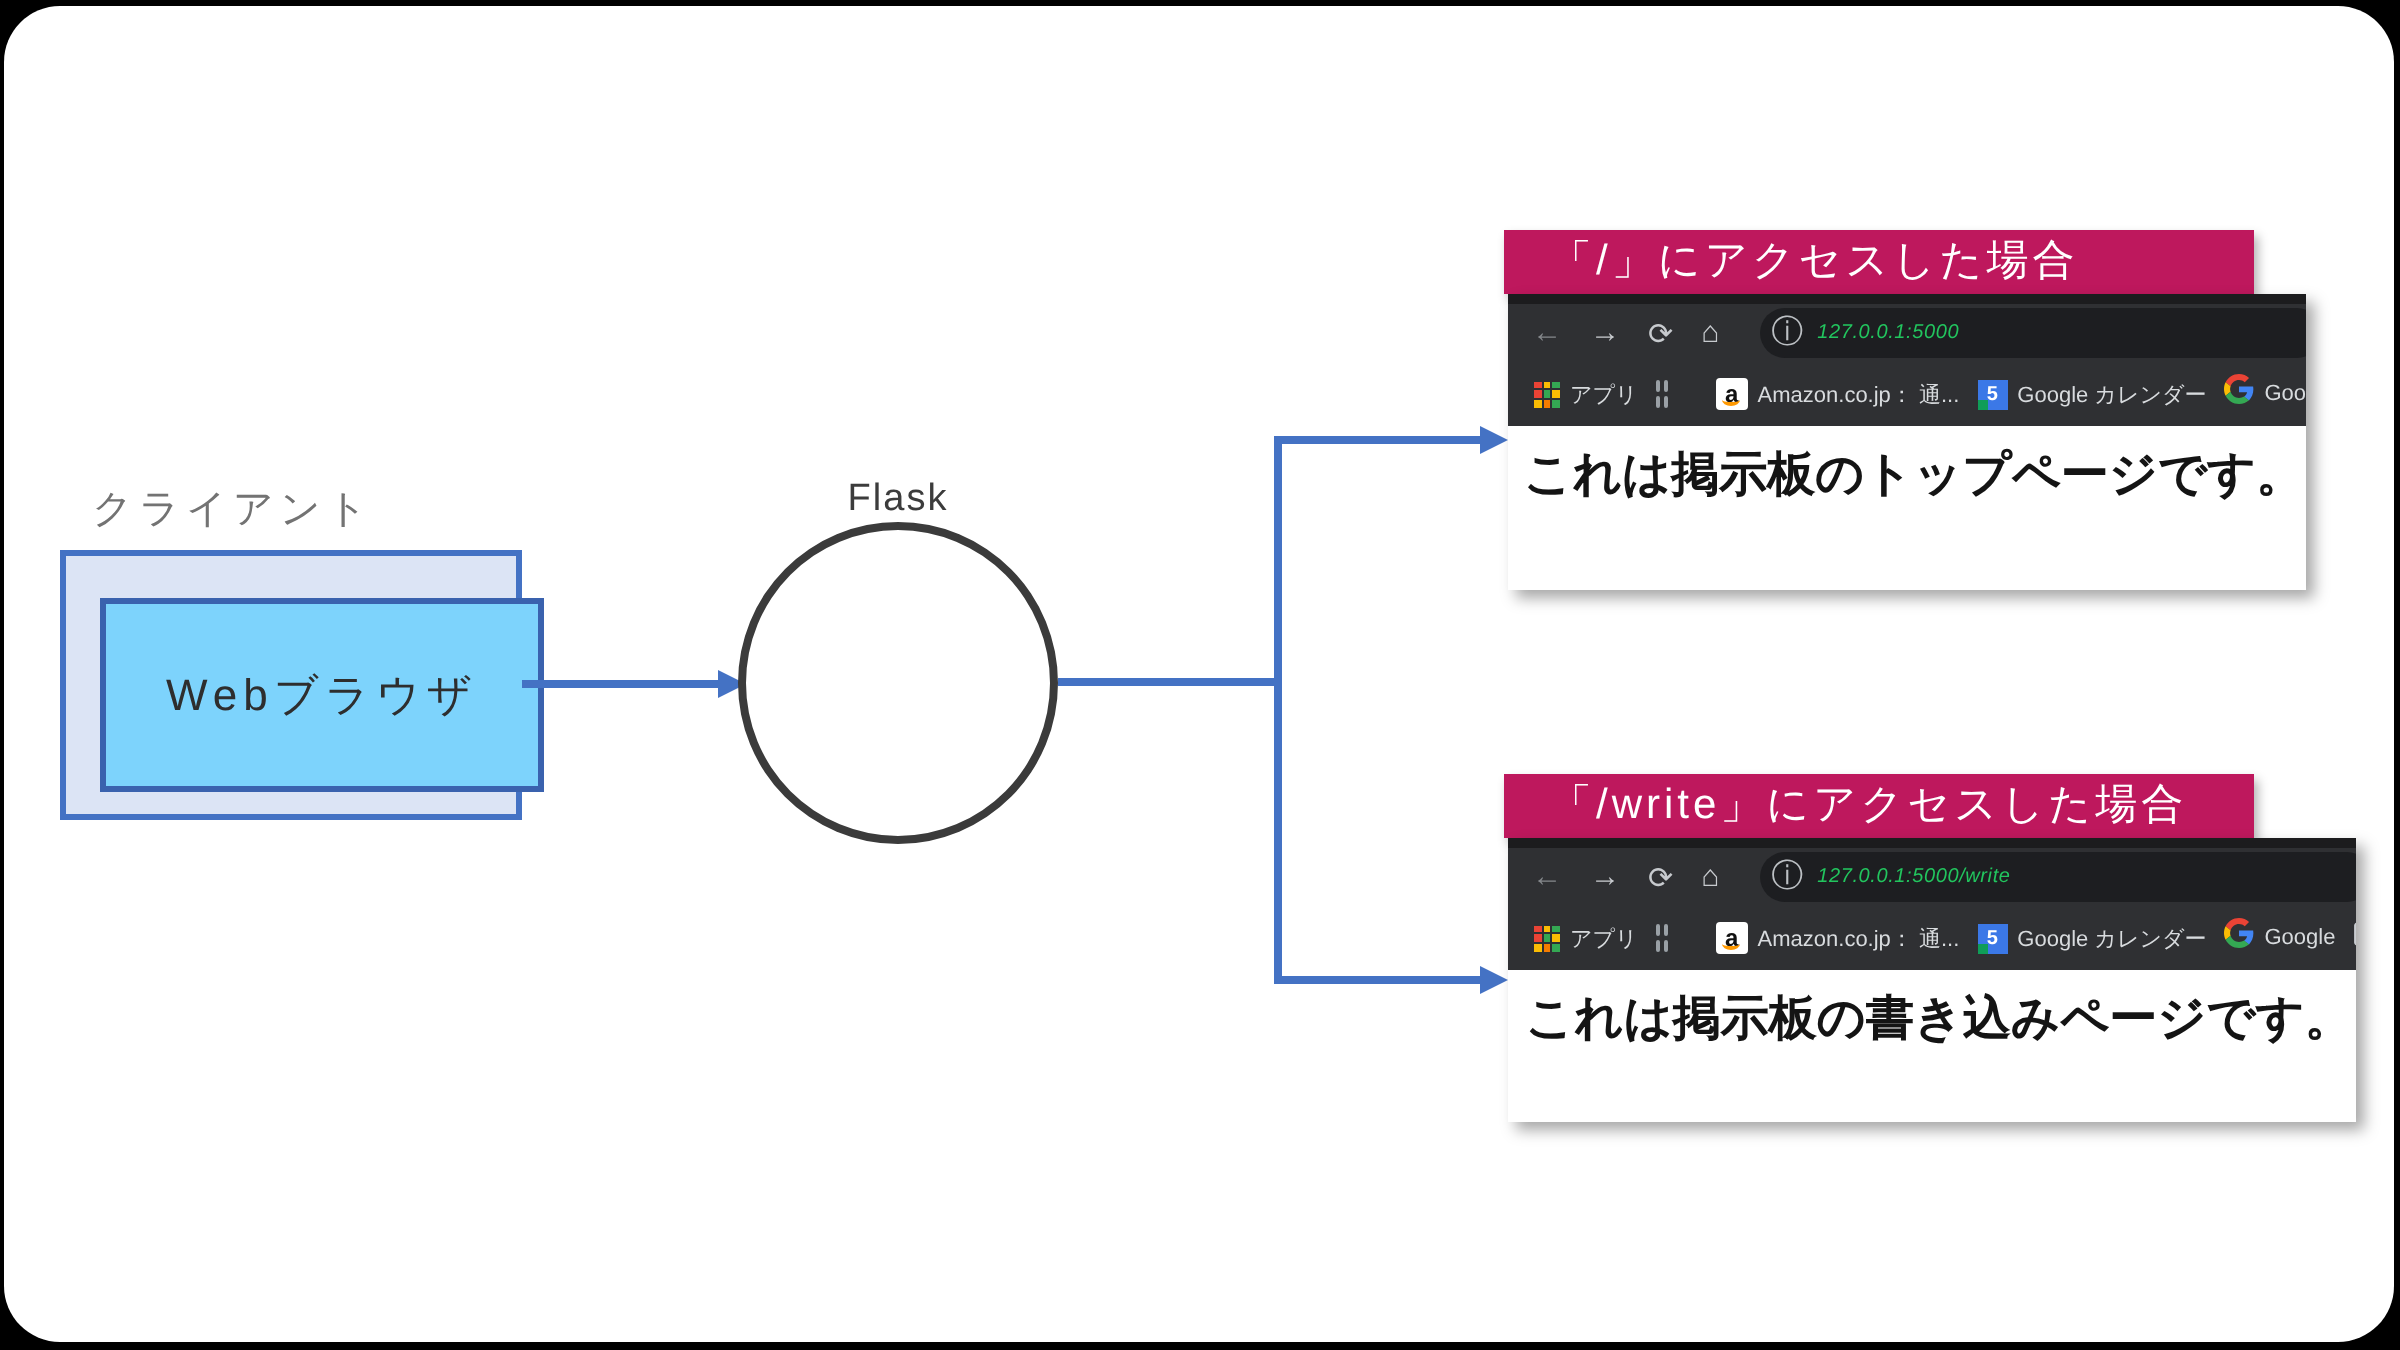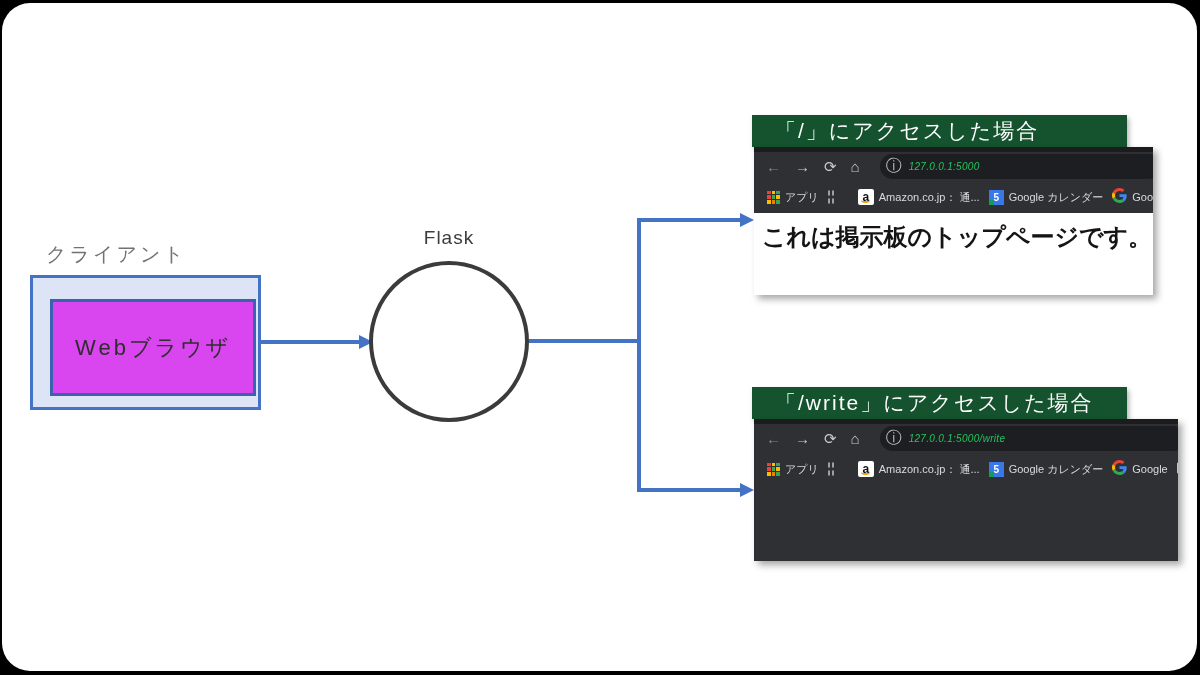--- a/index.html
+++ b/index.html
@@ -2,34 +2,34 @@
 <html><head>
 <meta charset="utf-8">
 <style>
   * { margin:0; padding:0; box-sizing:border-box; }
   html,body { width:1200px; height:675px; background:#000; font-family:"Liberation Sans","DejaVu Sans",sans-serif; }
   .slide { position:absolute; left:2px; top:3px; width:1195px; height:668px; background:#fff; border-radius:28px; overflow:hidden; }
 
   
   .client-label { position:absolute; left:44px; top:238px; font-size:20px; letter-spacing:3px; color:#737373; }
   .client-outer { position:absolute; left:28px; top:272px; width:231px; height:135px; background:#dce4f5; border:3px solid #4472c4; }
-  .client-inner { position:absolute; left:48px; top:296px; width:206px; height:97px; background:#d946ef; border:3px solid #3a62ae; display:flex; align-items:center; justify-content:center; }
+  .client-inner { position:absolute; left:48px; top:296px; width:222px; height:97px; background:#7dd3fc; border:3px solid #3a62ae; display:flex; align-items:center; justify-content:center; }
   .client-inner span { font-size:22px; letter-spacing:3px; color:#2e2e2e; }
 
-  .flask-label { position:absolute; left:367px; top:224px; width:160px; text-align:center; font-size:19px; letter-spacing:1px; color:#3c3c3c; }
+  .flask-label { position:absolute; left:367px; top:236px; width:160px; text-align:center; font-size:19px; letter-spacing:1px; color:#3c3c3c; }
   .flask-circle { position:absolute; left:367px; top:258px; width:160px; height:161px; border:4px solid #3b3b3b; border-radius:50%; background:#fff; }
   .routing-box { position:absolute; left:377px; top:322px; width:139px; height:34px; background:#4472c4; display:flex; align-items:center; justify-content:center; }
   .routing-box span { color:#fff; font-size:17px; letter-spacing:3px; }
 
   
   .cline { position:absolute; background:#4472c4; }
   .ahead { position:absolute; width:0; height:0; border-top:7px solid transparent; border-bottom:7px solid transparent; border-left:14px solid #4472c4; }
 
   
-  .banner { position:absolute; left:750px; width:375px; height:32px; background:#14532d; color:#fff; font-size:21px; font-weight:300; letter-spacing:2px; line-height:31px; padding-left:23px; box-shadow:2px 3px 5px rgba(0,0,0,.30); white-space:nowrap; overflow:hidden; }
+  .banner { position:absolute; left:750px; width:375px; height:32px; background:#be185d; color:#fff; font-size:21px; font-weight:300; letter-spacing:2px; line-height:31px; padding-left:23px; box-shadow:2px 3px 5px rgba(0,0,0,.30); white-space:nowrap; overflow:hidden; }
   .banner.top { top:112px; }
   .banner.bottom { top:384px; }
 
   .browser { position:absolute; left:752px; background:#2f3033; box-shadow:4px 4px 7px rgba(0,0,0,.35); overflow:hidden; }
   .browser.top { top:144px; width:399px; height:148px; }
   .browser.bottom { top:416px; width:424px; height:142px; }
   .win-strip { height:5px; background:#1c1c1e; }
   .nav-row { height:29px; display:flex; align-items:center; padding-left:12px; gap:14px; }
   .nav-ic { font-size:15px; color:#c7cace; flex:0 0 auto; cursor:default; }
   .nav-ic.dim { color:#84878b; }
@@ -195,15 +195,18 @@
             </svg></span>
         <span class="bm-label">Google</span>
       </div>
       <div class="bm-item">
         <span><svg width="16" height="13" viewBox="0 0 16 13">
               <path d="M1.5 2h4.5l1.5 1.8h7a.8.8 0 0 1 .8.8v6.6a.8.8 0 0 1-.8.8h-13a.8.8 0 0 1-.8-.8V2.8a.8.8 0 0 1 .8-.8z" fill="none" stroke="#c9ccd0" stroke-width="1.3"></path>
             </svg></span>
 
       </div>
     </div>
+    <div class="page-content">
+      <div class="page-text">これは掲示板の書き込みページです。</div>
+    </div>
   </div>
 
 </div>
 
 </body></html>

